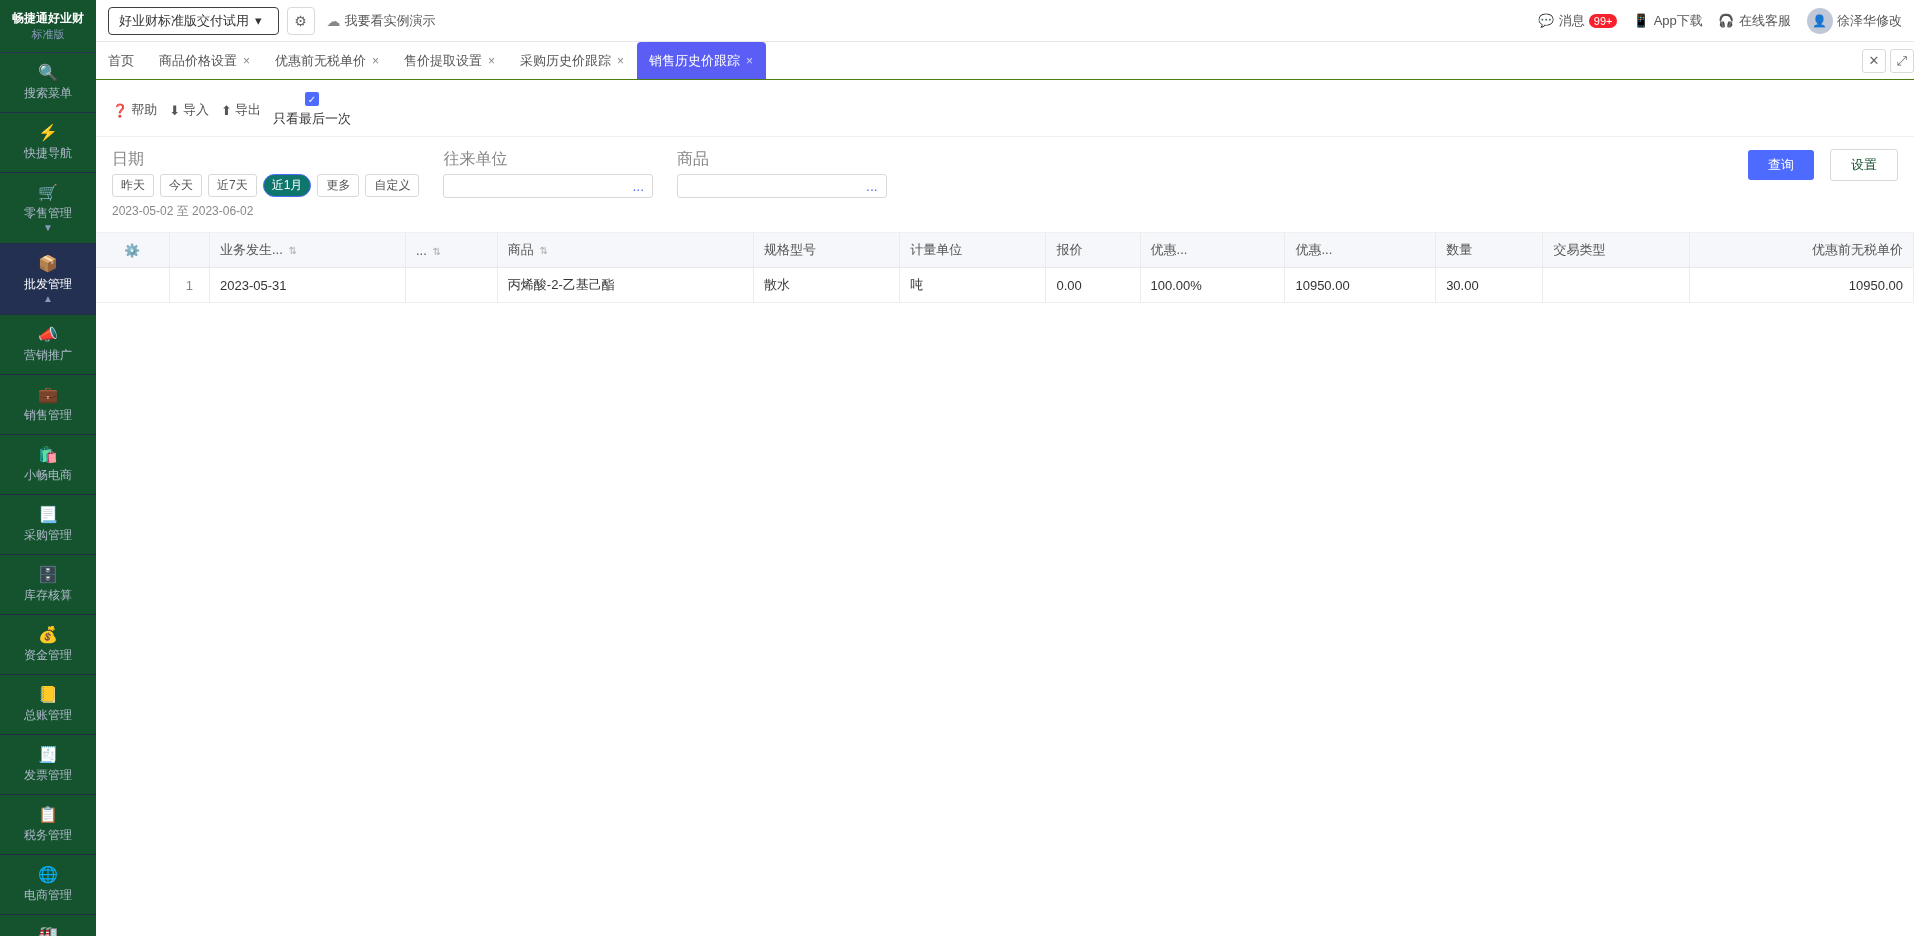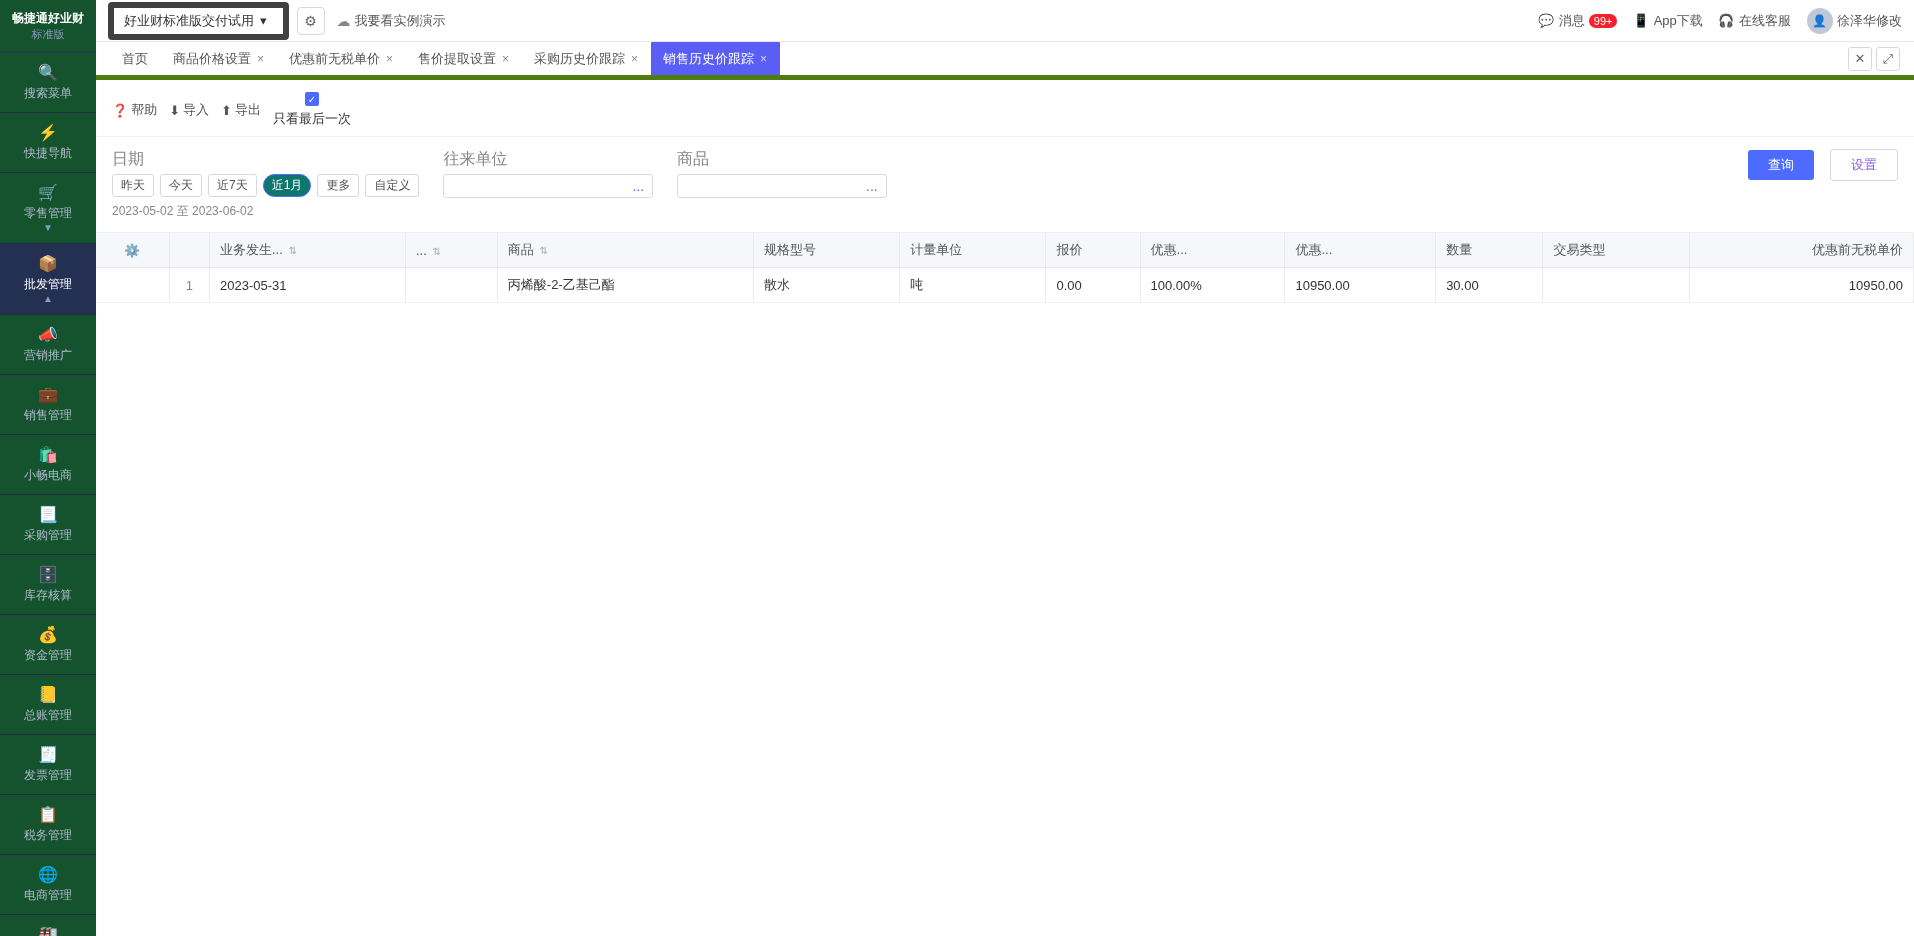--- a/index.html
+++ b/index.html
@@ -61,21 +61,21 @@
       border-bottom: 1px solid #e8e8e8;
       display: flex;
       align-items: center;
       padding: 0 12px;
       height: 42px;
       flex-shrink: 0;
     }
     .topbar-selector {
       display: flex;
       align-items: center;
-      border: 6px solid #404040;
+      border: 1px solid #404040;
       border-radius: 4px;
       padding: 4px 10px;
       cursor: pointer;
       font-size: 13px;
       color: #333;
       background: #fff;
       margin-right: 8px;
     }
     .topbar-selector span { margin-right: 6px; }
     .topbar-gear {
@@ -101,24 +101,24 @@
       padding: 1px 5px; min-width: 18px; text-align: center;
     }
     .avatar-circle {
       width: 26px; height: 26px; background: #c0c8d8; border-radius: 50%;
       display: flex; align-items: center; justify-content: center; font-size: 12px; color: #666;
     }
 
     
     .tabbar {
       background: #fff;
-      border-bottom: 5px solid #4d7c0f;
-      display: flex;
-      align-items: center;
-      padding: 0 14px;
+      border-bottom: 1px solid #4d7c0f;
+      display: flex;
+      align-items: center;
+      padding: 0 0;
       height: 38px;
       flex-shrink: 0;
       overflow-x: auto;
       position: relative;
     }
     .tab-item {
       display: flex;
       align-items: center;
       padding: 0 12px;
       height: 38px;
@@ -255,21 +255,21 @@
       background: #4d6bfe;
       color: #fff;
       border: none;
       border-radius: 3px;
       padding: 6px 20px;
       cursor: pointer;
       font-size: 13px;
     }
     .btn-settings {
       background: #fff;
-      color: #8b5cf6;
+      color: #14532d;
       border: 1px solid #d9d9d9;
       border-radius: 3px;
       padding: 6px 20px;
       cursor: pointer;
       font-size: 13px;
     }
 
     
     .table-wrap {
       flex: 1;

